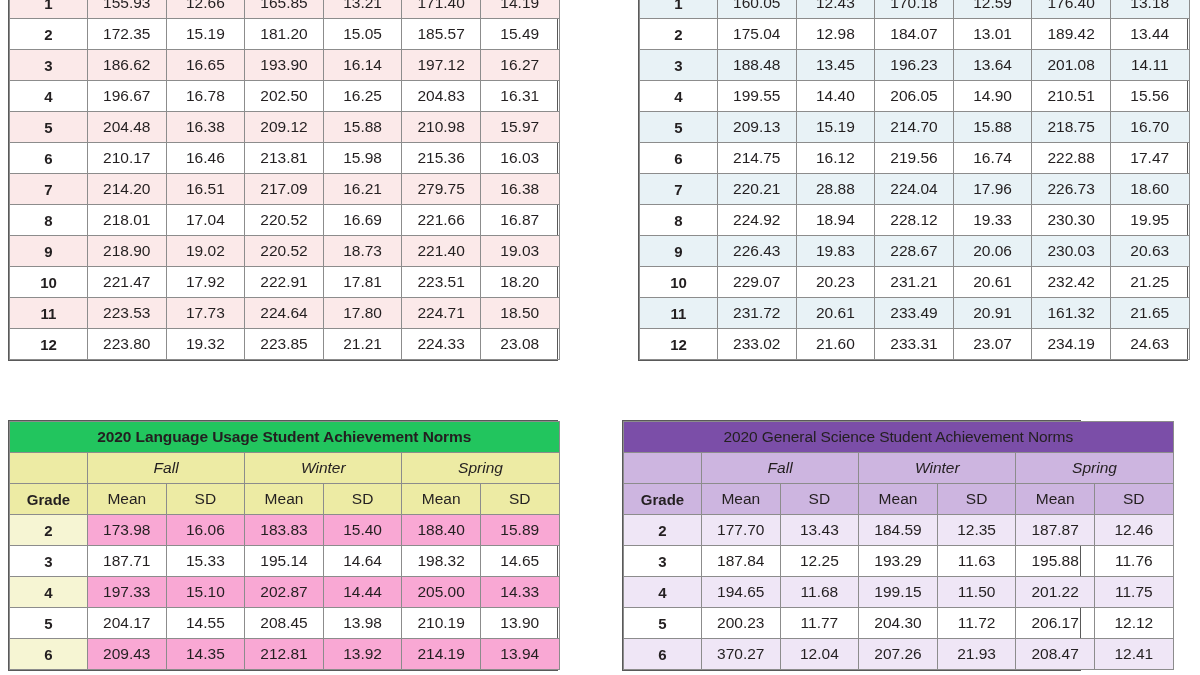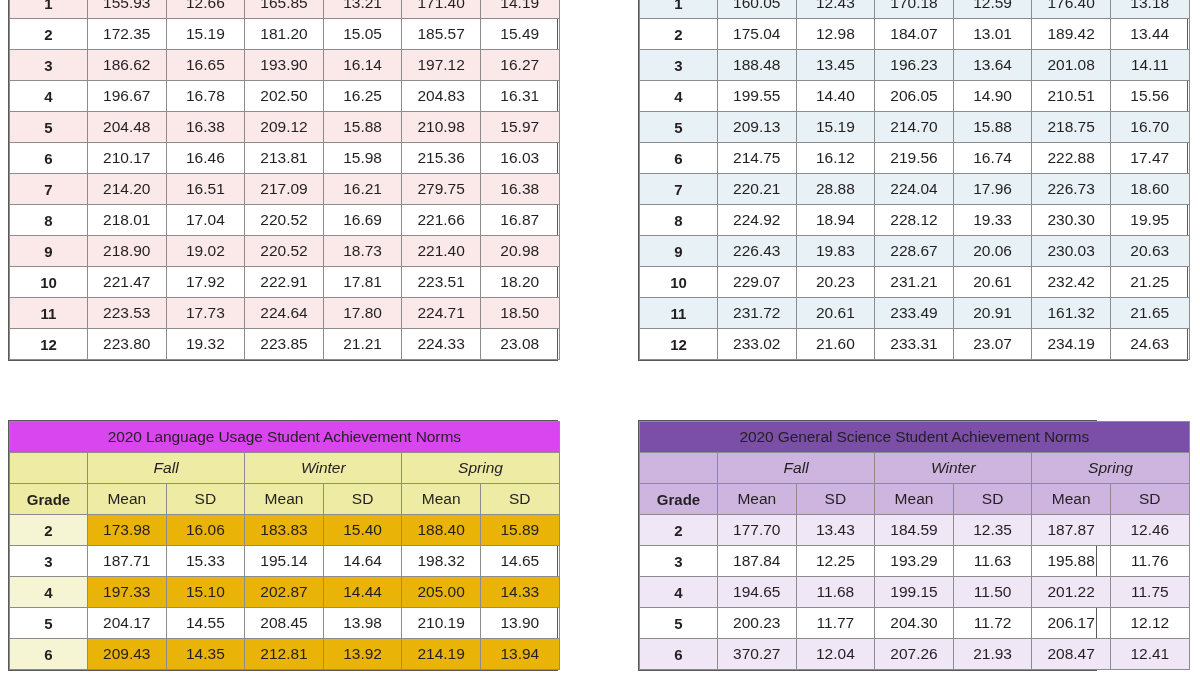--- a/index.html
+++ b/index.html
@@ -69,29 +69,29 @@
   #reading-table tr.alt td.grade { background: #fbe9e9; }
 
   
   #math-table { left: 638px; top: -14px; width: 550px; }
   #math-table td.grade { background: #ffffff; }
   #math-table tr.alt td { background: #e8f2f6; }
   #math-table tr.alt td.grade { background: #e8f2f6; }
 
   
   #lang-table { left: 8px; top: 420px; width: 550px; }
-  #lang-table .title-row th { background: #d946ef; }
+  #lang-table .title-row th { background: #22c55e; font-weight: bold; }
   #lang-table .season-row th { background: #edeba4; }
   #lang-table .head-row th { background: #edeba4; }
   #lang-table td.grade { background: #ffffff; }
-  #lang-table tr.alt td { background: #eab308; }
+  #lang-table tr.alt td { background: #f9a8d4; }
   #lang-table tr.alt td.grade { background: #f6f5d3; }
 
   
-  #sci-table { left: 638px; top: 420px; width: 459px; }
+  #sci-table { left: 622px; top: 420px; width: 459px; }
   #sci-table .title-row th { background: #7b4ea8; }
   #sci-table .season-row th { background: #cdb5e0; }
   #sci-table .head-row th { background: #cdb5e0; }
   #sci-table td.grade { background: #ffffff; }
   #sci-table tr.alt td { background: #efe6f6; }
   #sci-table tr.alt td.grade { background: #efe6f6; }
 
   .col-grade { width: 78px; }
   .col-val   { width: 78.6px; }
 </style>
@@ -184,21 +184,21 @@
             <td>221.66</td>
             <td>16.87</td>
           </tr>
           <tr class="alt">
             <td class="grade">9</td>
             <td>218.90</td>
             <td>19.02</td>
             <td>220.52</td>
             <td>18.73</td>
             <td>221.40</td>
-            <td>20.98</td>
+            <td>19.03</td>
           </tr>
           <tr>
             <td class="grade">10</td>
             <td>221.47</td>
             <td>17.92</td>
             <td>222.91</td>
             <td>17.81</td>
             <td>223.51</td>
             <td>18.20</td>
           </tr>

